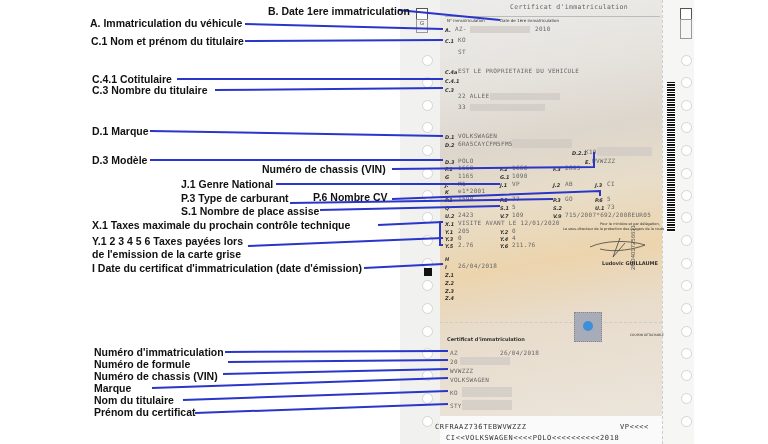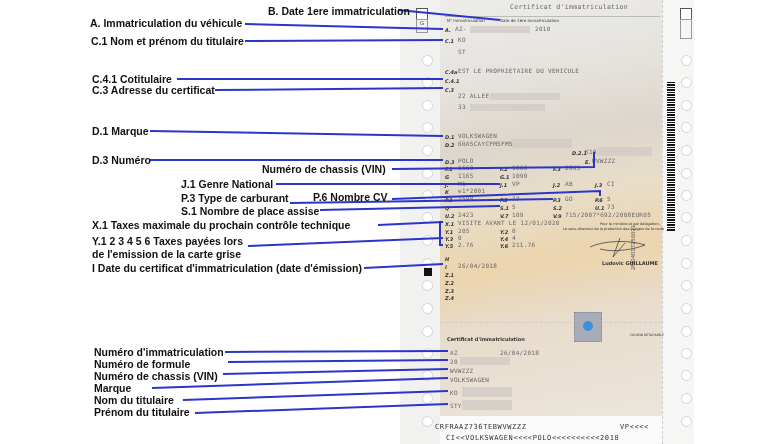--- a/index.html
+++ b/index.html
@@ -232,30 +232,30 @@
     <line x1="152" y1="388" x2="448" y2="378"></line>
     <line x1="183" y1="400" x2="448" y2="391"></line>
     <line x1="195" y1="413" x2="448" y2="404"></line>
   </g>
 </svg>
 
 <div class="lbl" style="left:268px;top:5px">B. Date 1ere immatriculation</div>
 <div class="lbl" style="left:90px;top:17px">A. Immatriculation du véhicule</div>
 <div class="lbl" style="left:91px;top:35px">C.1 Nom et prénom du titulaire</div>
 <div class="lbl" style="left:92px;top:73px">C.4.1 Cotitulaire</div>
-<div class="lbl" style="left:92px;top:84px">C.3 Adresse du certificat</div>
+<div class="lbl" style="left:92px;top:84px">C.3 Nombre du titulaire</div>
 <div class="lbl" style="left:92px;top:125px">D.1 Marque</div>
-<div class="lbl" style="left:92px;top:154px">D.3 Numéro</div>
+<div class="lbl" style="left:92px;top:154px">D.3 Modèle</div>
 <div class="lbl" style="left:262px;top:163px">Numéro de chassis (VIN)</div>
 <div class="lbl" style="left:181px;top:178px">J.1 Genre National</div>
 <div class="lbl" style="left:181px;top:192px">P.3 Type de carburant</div>
 <div class="lbl" style="left:313px;top:191px">P.6 Nombre CV</div>
 <div class="lbl" style="left:181px;top:205px">S.1 Nombre de place assise</div>
 <div class="lbl" style="left:92px;top:219px">X.1 Taxes maximale du prochain contrôle technique</div>
 <div class="lbl" style="left:92px;top:235px">Y.1 2 3 4 5 6 Taxes payées lors</div>
 <div class="lbl" style="left:92px;top:248px">de l'emission de la carte grise</div>
 <div class="lbl" style="left:92px;top:262px">I Date du certificat d'immatriculation (date d'émission)</div>
 <div class="lbl" style="left:94px;top:346px">Numéro d'immatriculation</div>
 <div class="lbl" style="left:94px;top:358px">Numéro de formule</div>
 <div class="lbl" style="left:94px;top:370px">Numéro de chassis (VIN)</div>
 <div class="lbl" style="left:94px;top:382px">Marque</div>
 <div class="lbl" style="left:94px;top:394px">Nom du titulaire</div>
-<div class="lbl" style="left:94px;top:406px">Prénom du titulaire</div>
+<div class="lbl" style="left:94px;top:406px">Prénom du certificat</div>
 
 </body></html>

